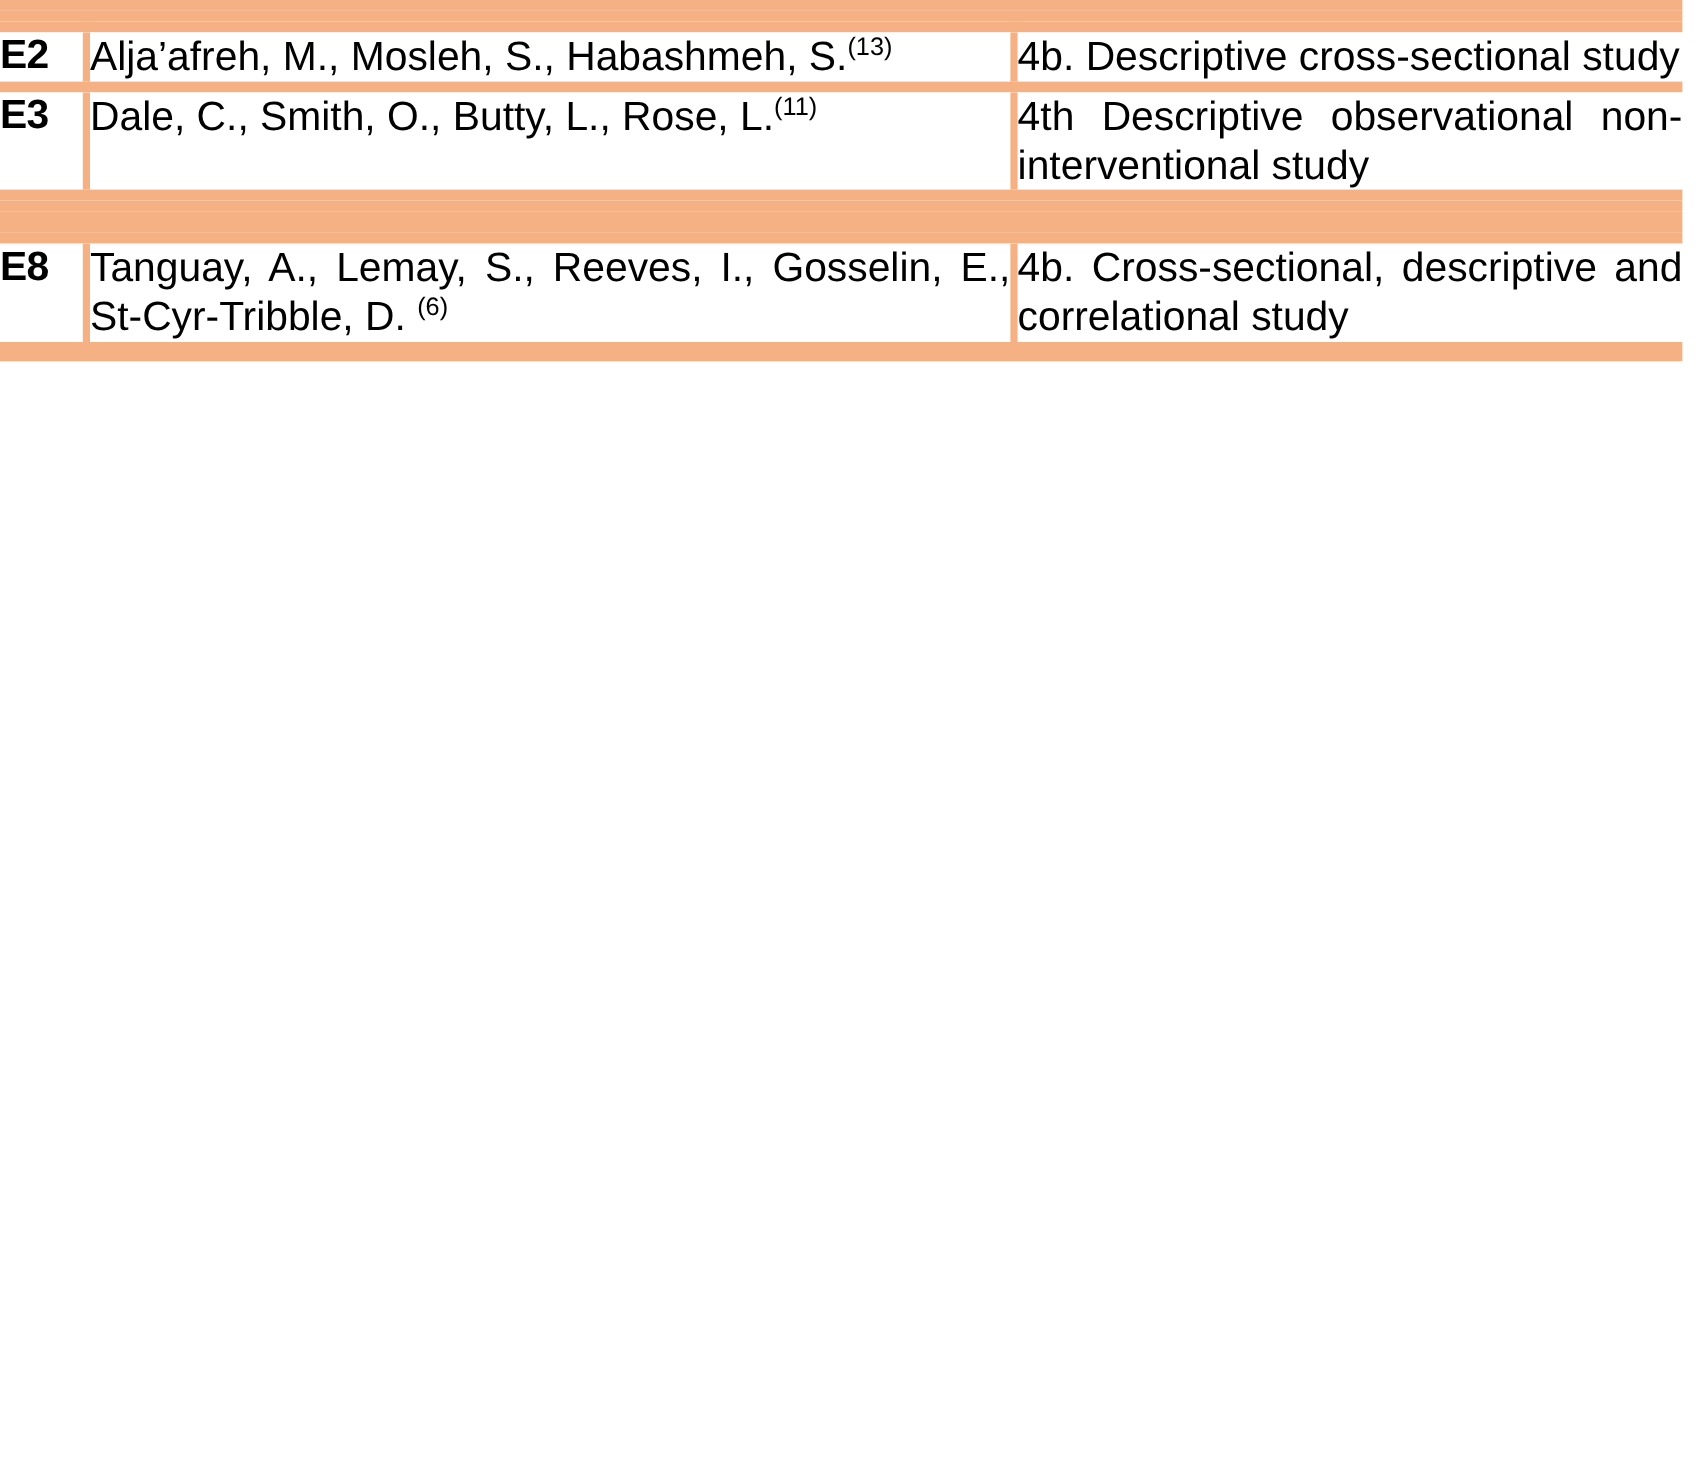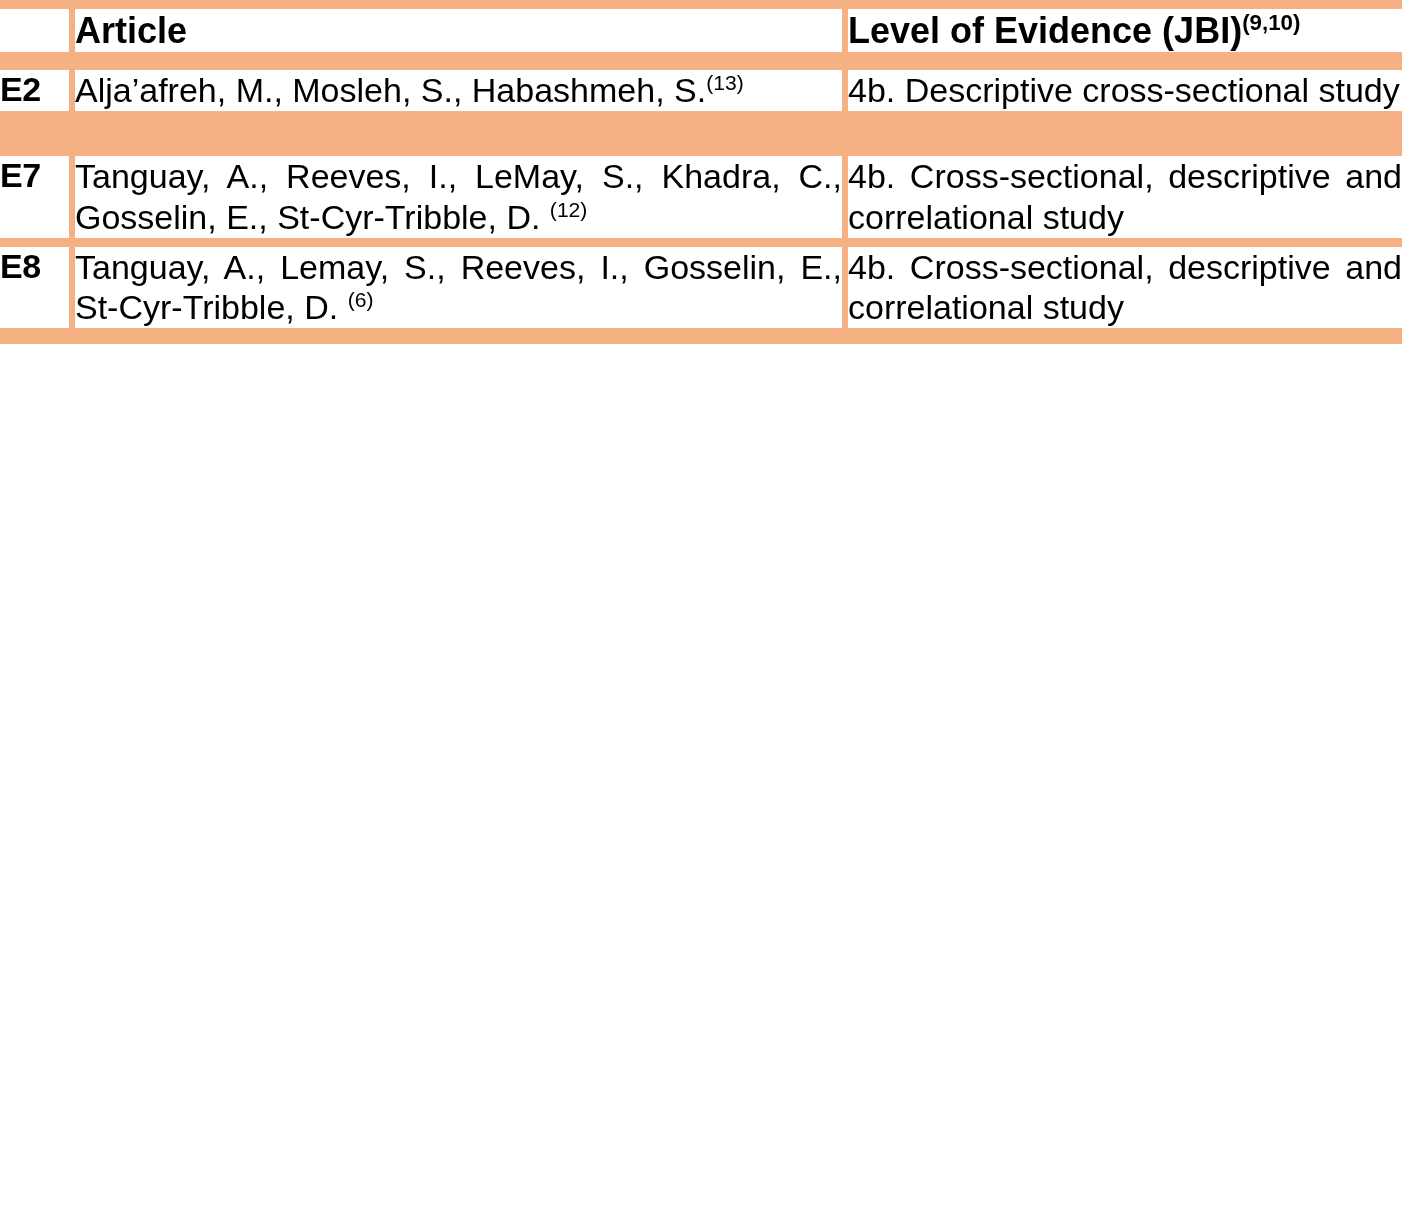--- a/index.html
+++ b/index.html
@@ -125,63 +125,58 @@
     <colgroup>
       <col class="col-code">
       <col class="col-art">
       <col class="col-loe">
     </colgroup>
     <tbody id="table-body">
 
     <tr class="rule-row">
           <td colspan="3"></td>
         </tr>
-        <tr>
-          <td class="header-code"></td>
-          <td class="header-article">Article</td>
-          <td class="header-loe"><span>Level of Evidence (JBI)</span><sup class="ref">(9,10)</sup></td>
-        </tr>
         <tr class="rule-row">
           <td colspan="3"></td>
         </tr>
         <tr class="rule-row">
           <td colspan="3"></td>
         </tr>
         <tr>
           <td class="code-cell">E2</td>
           <td class="article-cell">
             <div class="plain"><span>Alja’afreh, M., Mosleh, S., Habashmeh, S.</span><sup class="ref">(13)</sup></div>
           </td>
           <td class="loe-cell">
             <div class="justified">4b.  Descriptive cross-sectional study</div>
           </td>
         </tr>
         <tr class="rule-row">
           <td colspan="3"></td>
         </tr>
+        <tr>
+          <td class="code-cell">E3</td>
+          <td class="article-cell">
+            <div class="plain"><span>Dale, C., Smith, O., Butty, L., Rose, L.</span><sup class="ref">(11)</sup></div>
+          </td>
+          <td class="loe-cell">
+            <div class="justified">4th  Descriptive observational non-interventional study</div>
+          </td>
+        </tr>
         <tr class="rule-row">
           <td colspan="3"></td>
         </tr>
         <tr class="rule-row">
           <td colspan="3"></td>
         </tr>
         <tr class="rule-row">
           <td colspan="3"></td>
         </tr>
         <tr class="rule-row">
           <td colspan="3"></td>
-        </tr>
-        <tr>
-          <td class="code-cell">E7</td>
-          <td class="article-cell">
-            <div class="justified"><span>Tanguay, A., Reeves, I., LeMay, S., Khadra, C., Gosselin, E., St-Cyr-Tribble, D.</span><span class="refspace"> </span><sup class="ref">(12)</sup></div>
-          </td>
-          <td class="loe-cell">
-            <div class="justified">4b.  Cross-sectional, descriptive and correlational study</div>
-          </td>
         </tr>
         <tr class="rule-row">
           <td colspan="3"></td>
         </tr>
         <tr>
           <td class="code-cell">E8</td>
           <td class="article-cell">
             <div class="justified"><span>Tanguay, A., Lemay, S., Reeves, I., Gosselin, E., St-Cyr-Tribble, D.</span><span class="refspace"> </span><sup class="ref">(6)</sup></div>
           </td>
           <td class="loe-cell">

